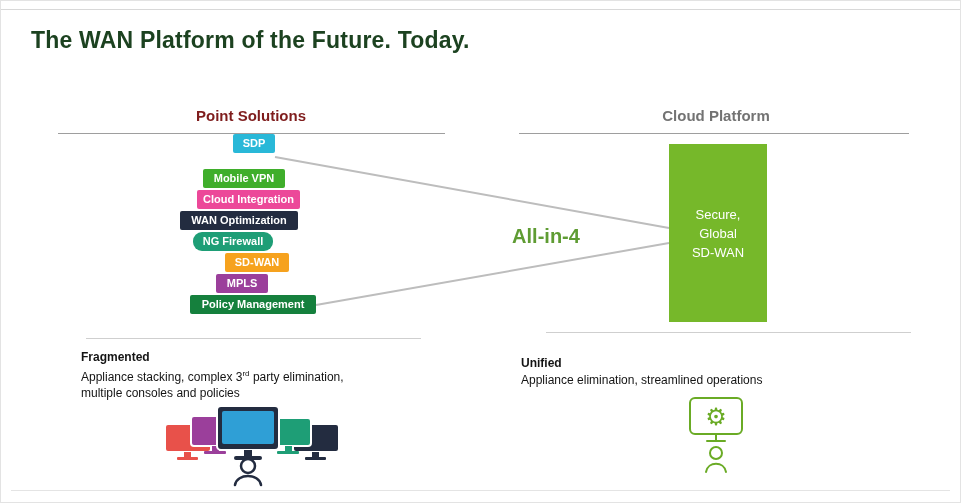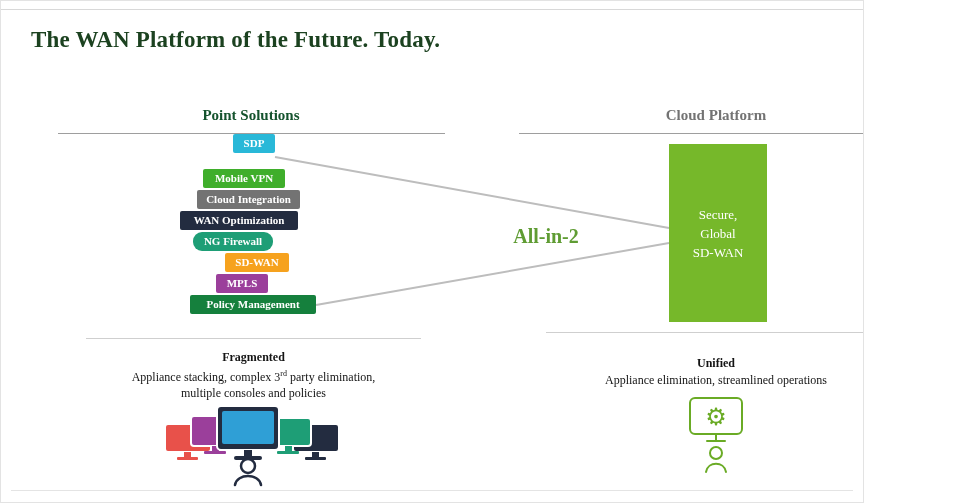--- a/index.html
+++ b/index.html
@@ -1,30 +1,30 @@
 <!DOCTYPE html>
 <html><head>
 <meta charset="utf-8">
 <style>
   * { margin:0; padding:0; box-sizing:border-box; }
   body { font-family:"Liberation Sans", sans-serif; background:#fff; }
   .slide {
-    position:relative; width:864px; height:503px; background:#fff;
-    border:1px solid #e3e3e3; overflow:hidden;font-family:Liberation Serif, serif;
+    position:relative; width:961px; height:503px; background:#fff;
+    border:1px solid #e3e3e3; overflow:hidden;
   }
   .top-line { position:absolute; top:8px; left:0; right:0; height:1px; background:#d8d8d8; }
   .bottom-line { position:absolute; top:489px; left:10px; right:10px; height:1px; background:#e4e4e4; }
 
   .title {
     position:absolute; left:30px; top:26px; font-size:23px; font-weight:bold;
     letter-spacing:0.2px;
   }
 
   .col-heading { position:absolute; top:106px; font-size:15px; font-weight:bold; text-align:center; }
-  .col-heading.left { left:55px; width:390px; color:#14532d; }
+  .col-heading.left { left:55px; width:390px; color:#7f1d1d; }
   .col-heading.right { left:520px; width:390px; }
   .heading-rule { position:absolute; height:1px; background:#9e9e9e; }
   .left-rule  { top:132px; left:57px;  width:387px; }
   .right-rule { top:132px; left:518px; width:390px; }
 
   .funnel-svg { position:absolute; left:0; top:0; width:961px; height:503px; pointer-events:none; }
 
   .stack-box {
     position:absolute; height:19px; line-height:19px; color:#fff;
     font-size:11px; font-weight:bold; text-align:center; border-radius:2px;
@@ -47,21 +47,21 @@
   .platform-box {
     position:absolute; left:668px; top:143px; width:98px; height:178px;
     display:flex; flex-direction:column; align-items:center; justify-content:center;
     color:#fff; font-size:13px; line-height:19px; text-align:center;
   }
 
   .sub-rule { position:absolute; height:1px; background:#cfcfcf; }
   .left-sub-rule  { top:337px; left:85px;  width:335px; }
   .right-sub-rule { top:331px; left:545px; width:365px; }
 
-  .summary { position:absolute; text-align:center; color:#141414; font-size:12px; line-height:16px; }
+  .summary { position:absolute; text-align:left; color:#141414; font-size:12px; line-height:16px; }
   .summary .summary-title { font-weight:bold; font-size:12px; margin-bottom:1px; }
   .summary.left-summary  { left:80px;  top:348px; width:345px; }
   .summary.right-summary { left:520px; top:354px; width:390px; }
   .summary sup { font-size:8px; }
 
   .left-illustration  { position:absolute; left:158px; top:393px; }
   .right-illustration { position:absolute; left:675px; top:395px; }
 </style>
 </head>
 <body>
@@ -79,28 +79,28 @@
   <div class="col-heading right" style="color: #737373;">Cloud Platform</div>
   <div class="heading-rule right-rule"></div>
 
   <svg class="funnel-svg">
     <line x1="274" y1="156" x2="668" y2="227" stroke="#bdbdbd" stroke-width="2"></line>
     <line x1="315" y1="304" x2="668" y2="242" stroke="#bdbdbd" stroke-width="2"></line>
   </svg>
 
   <div class="stack-box box-0" style="background-color: rgb(41, 184, 216);">SDP</div>
   <div class="stack-box box-1" style="background-color: rgb(63, 174, 43);">Mobile VPN</div>
-  <div class="stack-box box-2" style="background-color: #737373;">Cloud Integration</div>
+  <div class="stack-box box-2" style="background-color: #ec4899;">Cloud Integration</div>
   <div class="stack-box box-3" style="background-color: rgb(35, 44, 64);">WAN Optimization</div>
   <div class="stack-box box-4" style="background-color: rgb(30, 158, 118);">NG Firewall</div>
   <div class="stack-box box-5" style="background-color: rgb(246, 162, 30);">SD-WAN</div>
   <div class="stack-box box-6" style="background-color: rgb(155, 63, 155);">MPLS</div>
   <div class="stack-box box-7" style="background-color: #15803d;">Policy Management</div>
 
-  <div class="all-in-one" style="color: rgb(95, 156, 51);">All-in-2</div>
+  <div class="all-in-one" style="color: rgb(95, 156, 51);">All-in-4</div>
 
   <div class="platform-box" style="background-color: rgb(118, 184, 42);">
     <span>Secure,</span>
     <span>Global</span>
     <span>SD-WAN</span>
   </div>
 
   <div class="sub-rule left-sub-rule"></div>
   <div class="sub-rule right-sub-rule"></div>
 

